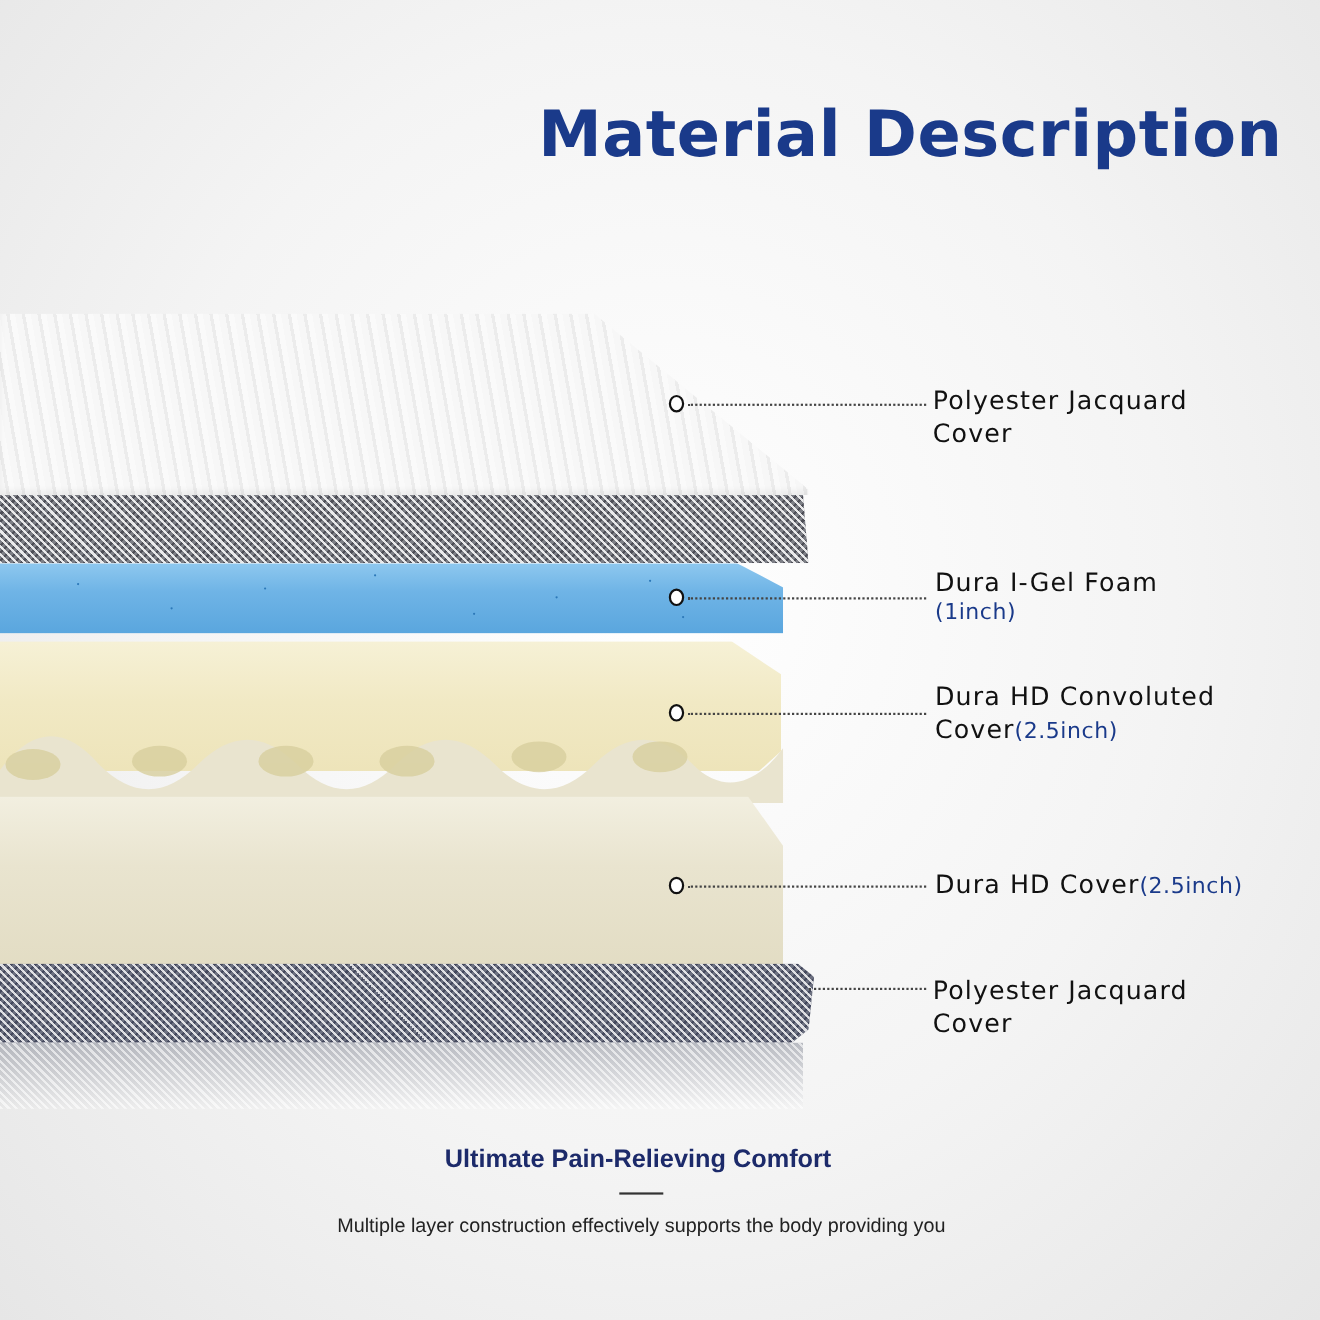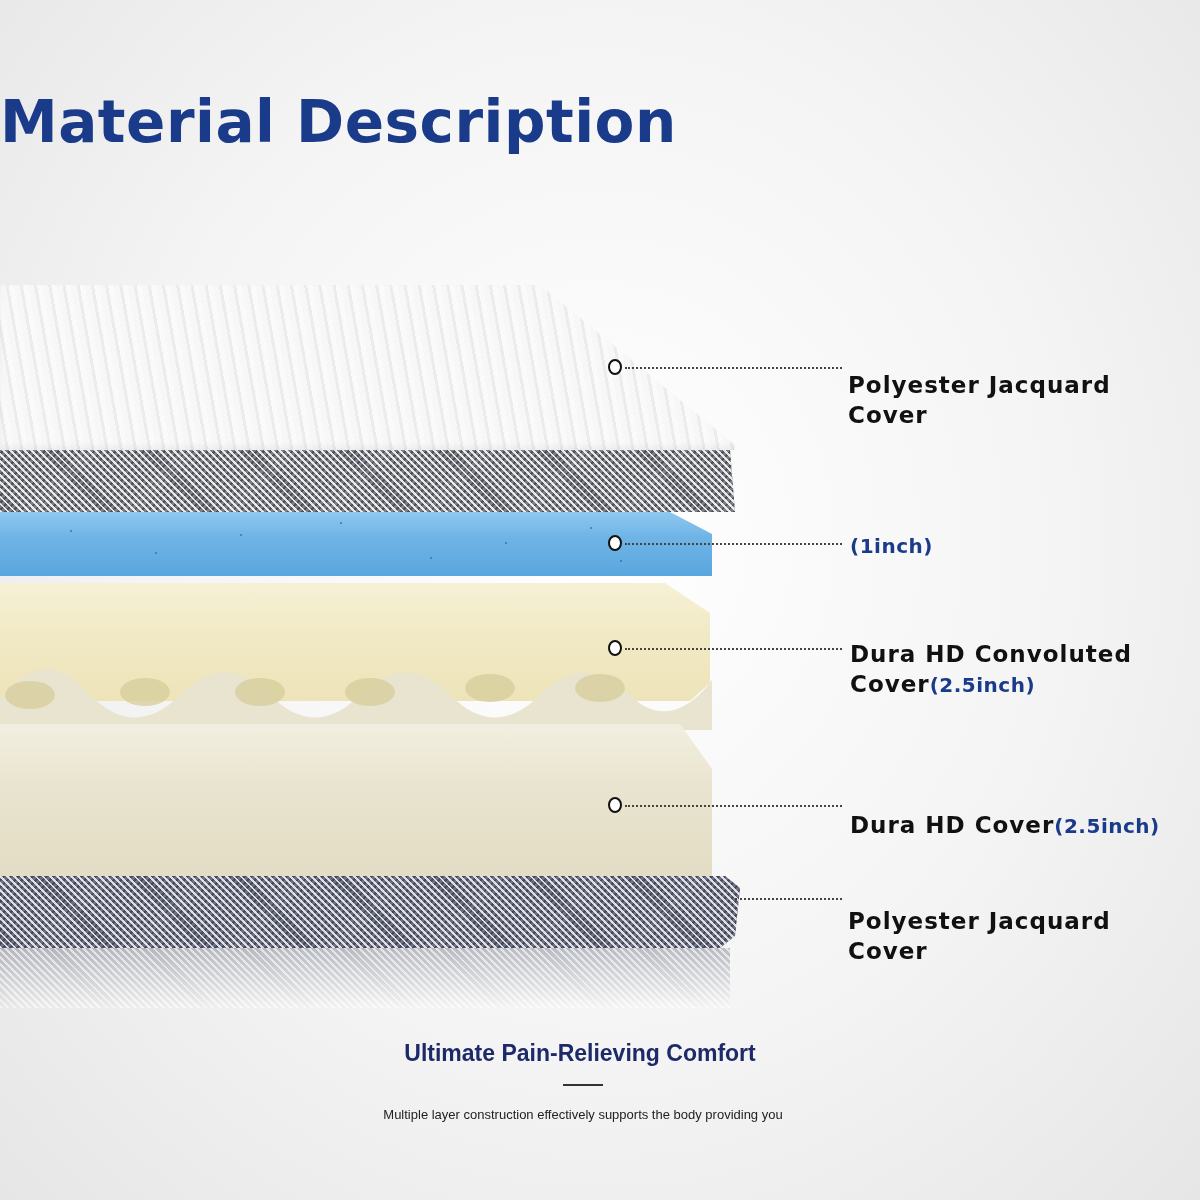--- a/index.html
+++ b/index.html
@@ -2,21 +2,21 @@
 <html><head>
 <meta charset="utf-8">
 <style>
   html, body { margin:0; padding:0; }
   body {
     width:1200px; height:1200px; overflow:hidden; position:relative;
     background: radial-gradient(ellipse at 50% 45%, #ffffff 0%, #f4f4f4 55%, #e6e6e6 100%);
     font-family: "DejaVu Sans", sans-serif;
   }
   .title {
-    position:absolute; left:0; top:88px; width:1166px; text-align:left;
+    position:absolute; left:0; top:88px; width:1166px; text-align:right;
     font-family:"DejaVu Sans", sans-serif; font-weight:bold; font-size:58px;
     color:#1a3a8a; letter-spacing:0.5px;
   }
   
   .layer { position:absolute; left:0; }
   .cover-top {
     top:285px; width:735px; height:165px;
     background: repeating-linear-gradient(80deg, #f7f7f7 0 6px, #ececec 6px 9px, #fafafa 9px 14px);
     clip-path: polygon(0 0, 540px 0, 735px 160px, 735px 165px, 0 165px);
     box-shadow: inset 0 -4px 6px rgba(0,0,0,0.05);
@@ -62,36 +62,36 @@
   }
   
   .dot {
     position:absolute; width:10px; height:12px; border:2.5px solid #111;
     border-radius:50%; background:#fff; box-sizing:content-box;
   }
   .leader {
     position:absolute; height:0; border-top:2px dotted #444;
   }
   .label {
-    position:absolute; font-family:"DejaVu Sans", sans-serif; font-weight:bold;
-    font-size:23px; color:#111; line-height:30px; letter-spacing:1px;margin-top:20px;
+    position:absolute; font-family:"DejaVu Sans", sans-serif; font-weight:normal;
+    font-size:23px; color:#111; line-height:30px; letter-spacing:1px;
   }
   .sub { color:#1a3a8a; font-size:20px; letter-spacing:0.5px; }
   .subline { display:block; line-height:22px; }
   
   .footer-title {
     position:absolute; left:0; width:1160px; top:1040px; text-align:center;
     font-family:"Liberation Sans", sans-serif; font-weight:bold; font-size:23px; color:#1c2a6a;
   }
   .footer-rule {
     position:absolute; left:563px; top:1084px; width:40px; height:2px; background:#333;
   }
   .footer-body {
     position:absolute; left:0; width:1166px; top:1100px; text-align:center;
-    font-family:"Liberation Sans", sans-serif; font-size:13px; color:#222; line-height:29px;
+    font-family:"Liberation Sans", sans-serif; font-size:18px; color:#222; line-height:29px;
   }
 </style>
 </head>
 <body>
 
 <div class="title">Material Description</div>
 
 <div>
   <div class="layer cover-top"></div>
   <div class="layer cover-top-side"></div>
@@ -125,20 +125,21 @@
 <div class="dot" style="left:608px;top:359px"></div>
 <div class="leader" style="left:625px;top:367px;width:217px"></div>
 <div class="label" style="left:848px;top:350px">
   <span class="subline" style="line-height:30px">Polyester Jacquard</span>
   <span class="subline" style="line-height:30px">Cover</span>
 </div>
 
 <div class="dot" style="left:608px;top:535px"></div>
 <div class="leader" style="left:625px;top:543px;width:217px"></div>
 <div class="label" style="left:850px;top:515px">
+  <span class="subline" style="line-height:30px">Dura I-Gel Foam</span>
   <span class="subline sub">(1inch)</span>
 </div>
 
 <div class="dot" style="left:608px;top:640px"></div>
 <div class="leader" style="left:625px;top:648px;width:217px"></div>
 <div class="label" style="left:850px;top:619px">
   <span class="subline" style="line-height:30px">Dura HD Convoluted</span>
   <span class="subline" style="line-height:30px"><span>Cover</span><span class="sub">(2.5inch)</span></span>
 </div>
 

